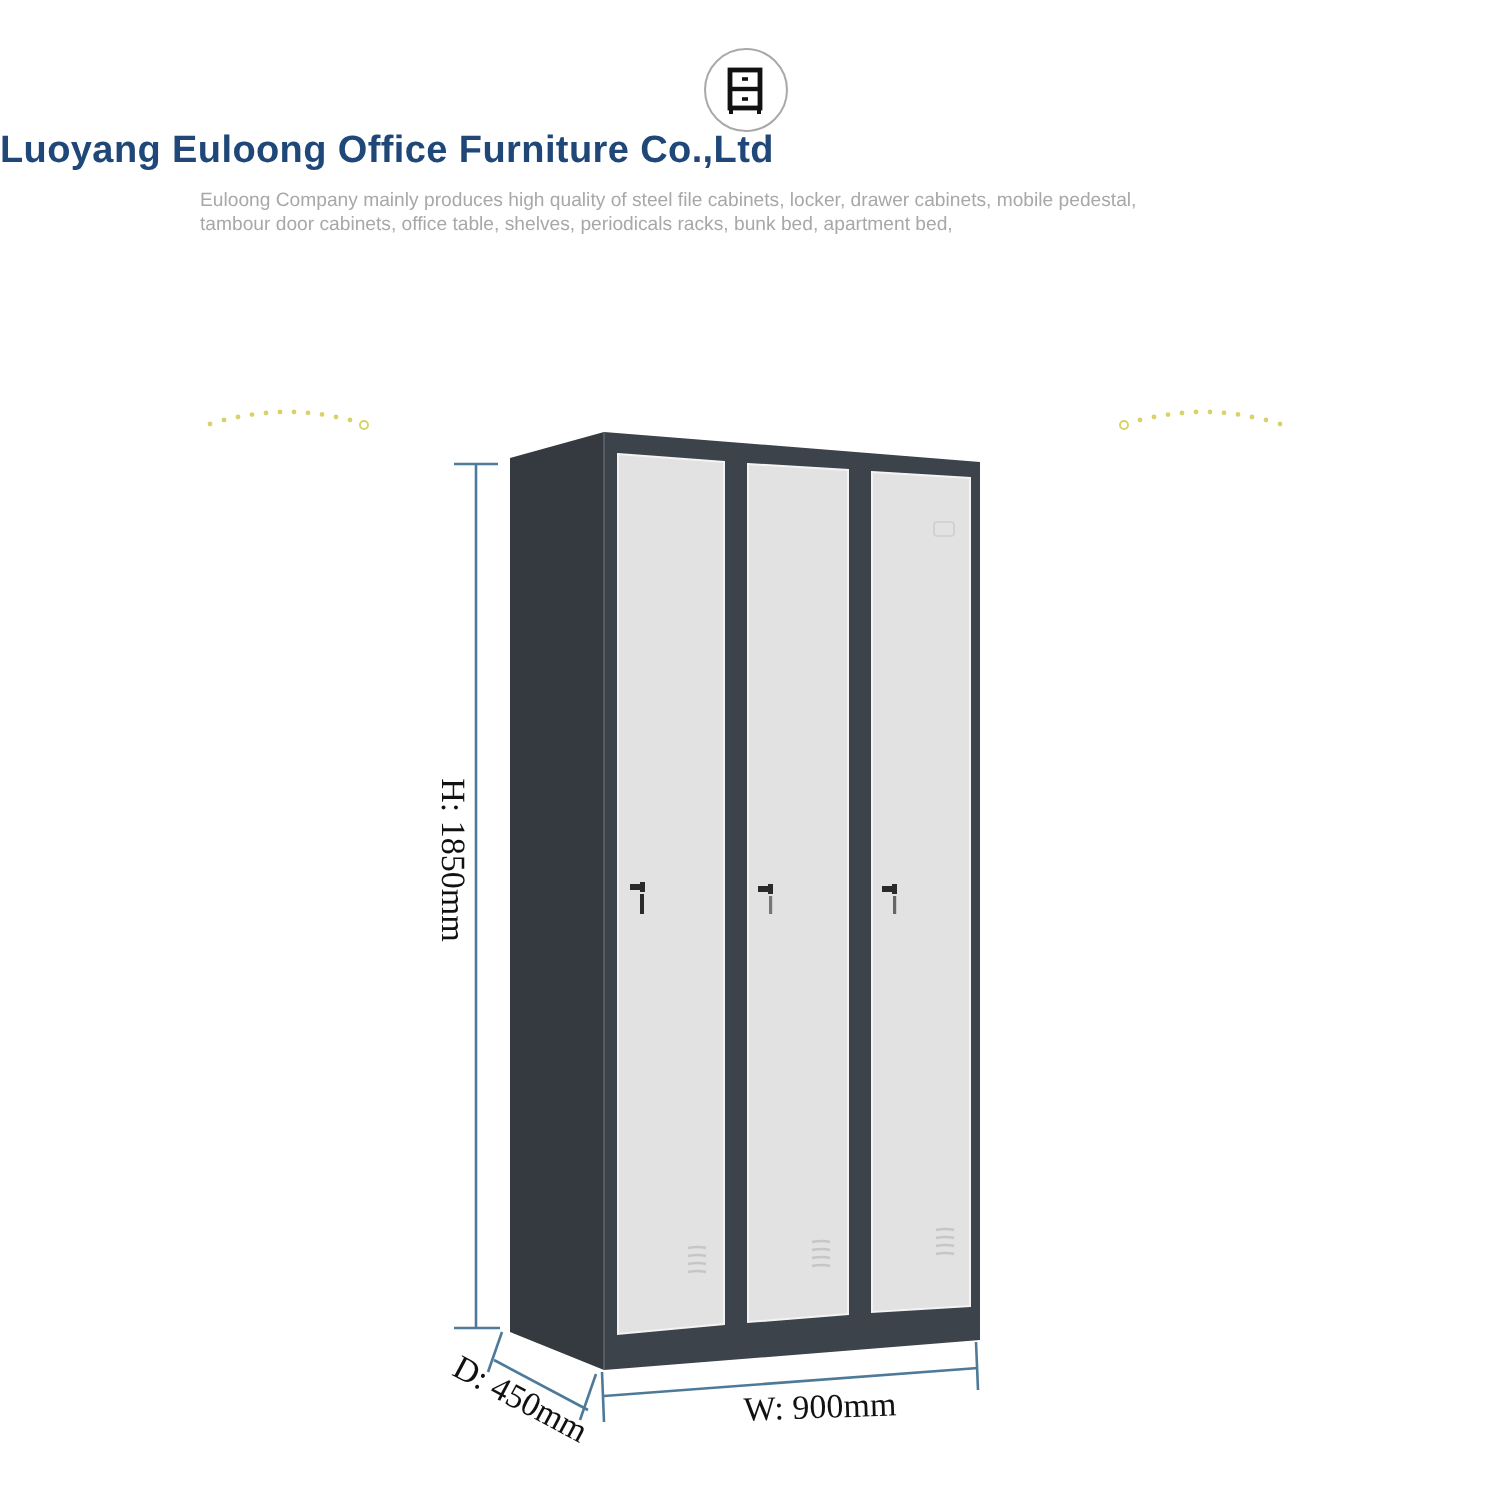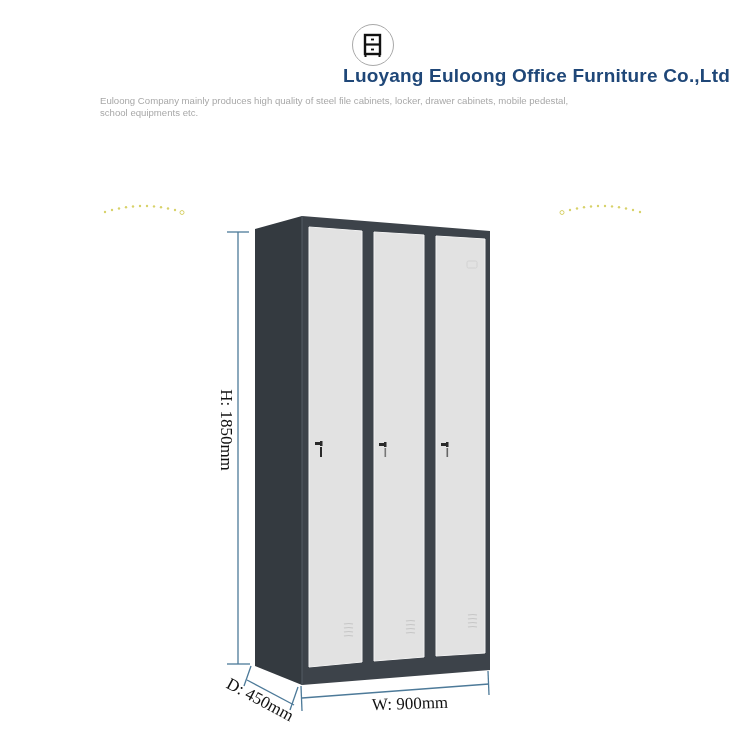--- a/index.html
+++ b/index.html
@@ -1,21 +1,21 @@
 <!DOCTYPE html>
 <html><head>
 <meta charset="utf-8">
 <style>
   html, body { margin: 0; padding: 0; background: #ffffff; }
   body { width: 750px; height: 747px; position: relative; overflow: hidden; font-family: "Liberation Sans", sans-serif; }
   .abs { position: absolute; }
 
   
   .logo-circle { left: 352px; top: 24px; width: 42px; height: 42px; border: 1.5px solid #a9a9a9; border-radius: 50%; box-sizing: border-box; background: #fff; }
-  .title { left: 0; width: 730px; top: 65px; text-align: right; font-size: 19px; font-weight: bold; color: #1f4778; letter-spacing: 0.2px; }
+  .title { left: 0; width: 730px; top: 65px; text-align: left; font-size: 19px; font-weight: bold; color: #1f4778; letter-spacing: 0.2px; }
   .subtitle { left: 100px; width: 550px; top: 95px; text-align: left; font-size: 9.6px; line-height: 12px; color: #a8a8a8; }
 
   
   .arc svg { display: block; }
 
   
   .dim-text { font-family: "Liberation Serif", serif; color: #111; font-size: 17px; }
   .h-label { left: 156px; top: 420px; width: 140px; text-align: center; transform: rotate(90deg); transform-origin: center; }
   .w-label { left: 340px; top: 694px; width: 140px; text-align: center; transform: rotate(-2deg); }
   .d-label { left: 205px; top: 690px; width: 110px; text-align: center; transform: rotate(28deg); }
@@ -31,21 +31,21 @@
     <line x1="18" y1="24.5" x2="21" y2="24.5" stroke="#111" stroke-width="1.8"></line>
     <line x1="12.5" y1="29" x2="12.5" y2="32" stroke="#111" stroke-width="2"></line>
     <line x1="26.5" y1="29" x2="26.5" y2="32" stroke="#111" stroke-width="2"></line>
   </svg>
 </div>
 
 <div class="abs title">Luoyang Euloong Office Furniture Co.,Ltd</div>
 
 <div class="abs subtitle">
   <div>Euloong Company mainly produces high quality of  steel file cabinets, locker, drawer cabinets, mobile pedestal,</div>
-  <div>school equipments etc.</div>
+  <div>tambour door cabinets, office table, shelves, periodicals racks, bunk bed, apartment bed,</div>
 </div>
 
 <div class="abs arc" style="left:100px;top:198px;">
   <svg width="90" height="22" viewBox="0 0 90 22">
     <g fill="#d8d26a">
       <circle cx="5" cy="14" r="1.2"></circle>
         <circle cx="12" cy="12" r="1.2"></circle>
         <circle cx="19" cy="10.5" r="1.2"></circle>
       <circle cx="26" cy="9.3" r="1.2"></circle>
         <circle cx="33" cy="8.5" r="1.2"></circle>

